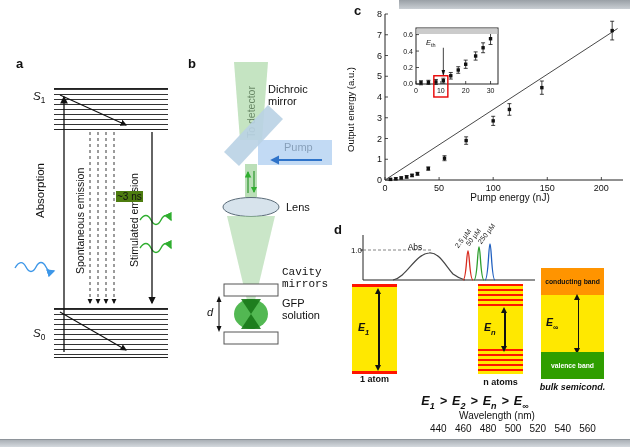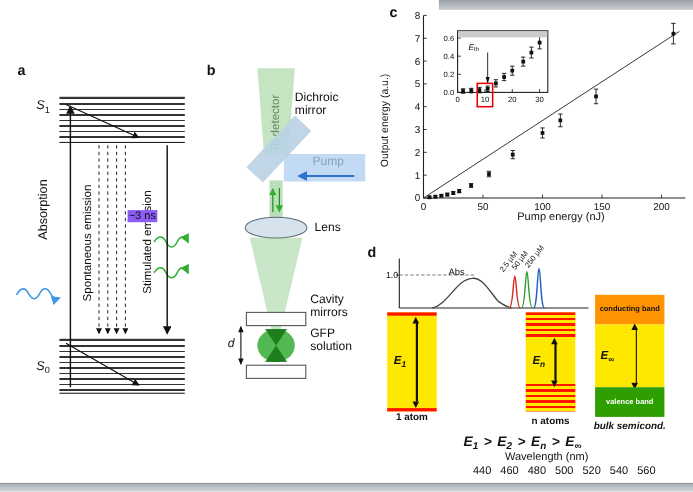--- a/index.html
+++ b/index.html
@@ -6,21 +6,21 @@
   body{background:#9aa0a6;}
   .fig{position:relative;width:630px;height:447px;background:#fff;font-family:"Liberation Sans",sans-serif;color:#111;overflow:hidden;}
   .abs{position:absolute;}
   .plabel{position:absolute;font-weight:bold;font-size:13px;}
   .vlabel{position:absolute;writing-mode:vertical-rl;transform:rotate(180deg);text-align:center;font-size:11px;white-space:nowrap;}
   .lbl{position:absolute;font-size:11px;line-height:1.12;}
   .band{position:absolute;border-top:1px solid #222;border-bottom:1px solid #222;
         background:repeating-linear-gradient(to bottom,#333 0 1.1px,#fff 1.1px 5px);}
   .slabel{position:absolute;font-size:11.5px;}
   sub{font-size:72%;}
-  .smalltext{position:absolute;font-size:10px;background:#8b5cf6;padding:0 1px;}
+  .smalltext{position:absolute;font-size:10px;background:#4d7c0f;padding:0 1px;}
   .dcol{position:absolute;}
   .lines{position:absolute;left:0;right:0;}
   .earrow{position:absolute;width:1.5px;background:#111;}
   .earrow::before,.earrow::after{content:"";position:absolute;left:-3.1px;border-left:3.8px solid transparent;border-right:3.8px solid transparent;}
   .earrow::before{top:-5.5px;border-bottom:6.5px solid #111;}
   .earrow::after{bottom:-5.5px;border-top:6.5px solid #111;}
   .elabel{position:absolute;font-weight:bold;font-style:italic;font-size:10.5px;}
   .dcap{position:absolute;top:100%;margin-top:3px;left:50%;transform:translateX(-50%);white-space:nowrap;font-weight:bold;font-size:9px;font-style:normal;}
   .bandtxt{position:absolute;left:0;right:0;display:flex;align-items:center;justify-content:center;font-weight:bold;font-size:6.8px;}
   .rot{position:absolute;font-size:7px;white-space:nowrap;transform-origin:left bottom;transform:rotate(-52deg);color:#222;}
@@ -47,21 +47,21 @@
   <div class="vlabel" style="left:34px;top:130px;height:122px;font-size:11.5px;">Absorption</div>
   <div class="vlabel" style="left:74px;top:138px;height:165px;font-size:10.5px;">Spontaneous emission</div>
   <div class="vlabel" style="left:128px;top:140px;height:160px;font-size:10.5px;">Stimulated emission</div>
   <div class="smalltext" style="left:116px;top:191px;">~3 ns</div>
 
   <div class="plabel" style="left:188px;top:56px;">b</div>
   <div class="vlabel" style="left:245px;top:66px;height:92px;font-size:10.5px;">To detector</div>
   <div class="lbl" style="left:268px;top:83px;width:56px;">Dichroic mirror</div>
   <div class="lbl" style="left:284px;top:141px;">Pump</div>
   <div class="lbl" style="left:286px;top:201px;">Lens</div>
-  <div class="lbl" style="left:282px;top:266px;width:52px;">Cavity mirrors</div>
+  <div class="lbl" style="left:282px;top:266px;width:52px;font-family:Liberation Mono, monospace;">Cavity mirrors</div>
   <div class="lbl" style="left:282px;top:297px;width:56px;">GFP solution</div>
   <div class="lbl" style="left:207px;top:306px;font-style:italic;">d</div>
 
   <svg id="overlay" width="630" height="447" style="left:0;top:0;">
     <defs>
       <marker id="mk" markerWidth="7" markerHeight="7" refX="5" refY="3" orient="auto">
           <path d="M0,0L6,3L0,6Z" fill="#111"></path>
         </marker>
       <marker id="mg" markerWidth="7" markerHeight="7" refX="5" refY="3" orient="auto">
           <path d="M0,0L6,3L0,6Z" fill="#2fae2f"></path>

